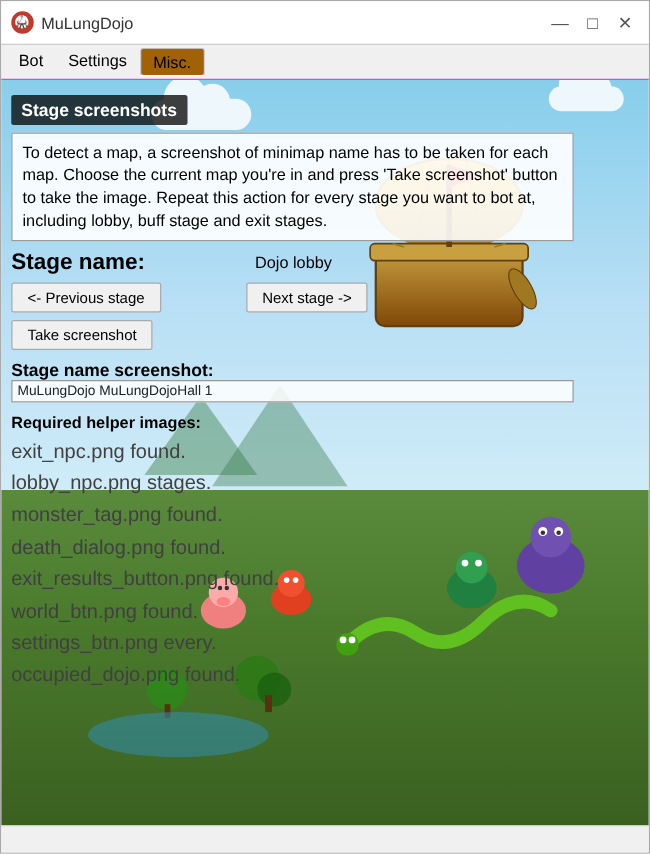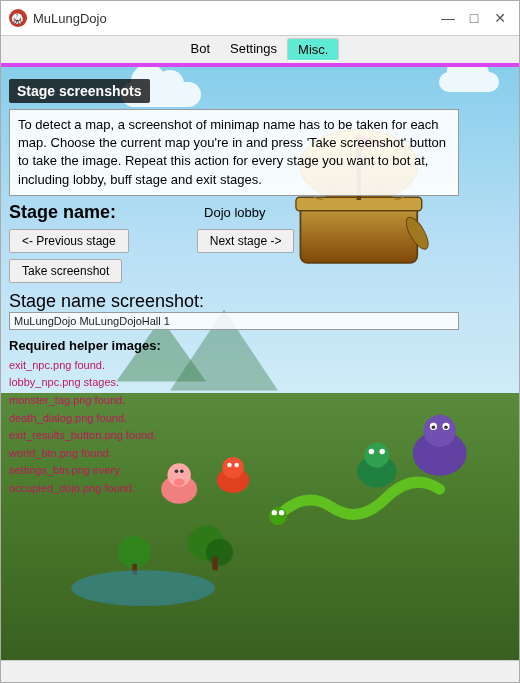--- a/index.html
+++ b/index.html
@@ -73,33 +73,32 @@
       display: flex;
       align-items: center;
       justify-content: center;
       font-size: 14px;
       color: #555;
     }
 
     .menu-bar {
       display: flex;
       background: #f0f0f0;
-      border-bottom: 4px solid #d946ef;
+      border-bottom: 1px solid #d946ef;
       padding: 2px 4px;
-      justify-content: center;
     }
 
     .menu-item {
       padding: 3px 10px;
       cursor: pointer;
       border-radius: 3px;
     }
 
     .menu-item.active {
-      background: #5eead4;
+      background: #a16207;
       border: 1px solid #ccc;
       border-bottom: 1px solid white;
       position: relative;
       z-index: 1;
     }
 
     .content-area {
       flex: 1;
       display: flex;
       flex-direction: column;
@@ -246,22 +245,22 @@
     .btn {
       padding: 4px 12px;
       background: #f0f0f0;
       border: 1px solid #aaa;
       cursor: pointer;
       font-size: 12px;
       border-radius: 2px;
     }
 
     .screenshot-label {
-      font-weight: normal;
-      font-size: 18px;
+      font-weight: bold;
+      font-size: 14px;
       margin-top: 2px;
     }
 
     .screenshot-value-box {
       background: rgba(255,255,255,0.85);
       border: 1px solid #999;
       padding: 2px 4px;
       font-size: 11px;
       max-width: 450px;
       color: #222;
@@ -274,22 +273,22 @@
       margin-top: 2px;
     }
 
     .helper-images-label {
       font-weight: bold;
       font-size: 13px;
       margin-bottom: 4px;
     }
 
     .helper-item {
-      font-size: 11px;
-      color: #be185d;
+      font-size: 16px;
+      color: #404040;
       line-height: 1.6;
     }
 
     
     .deco-svg {
       position: absolute;
       pointer-events: none;
     }
 
     .bottom-bar {

